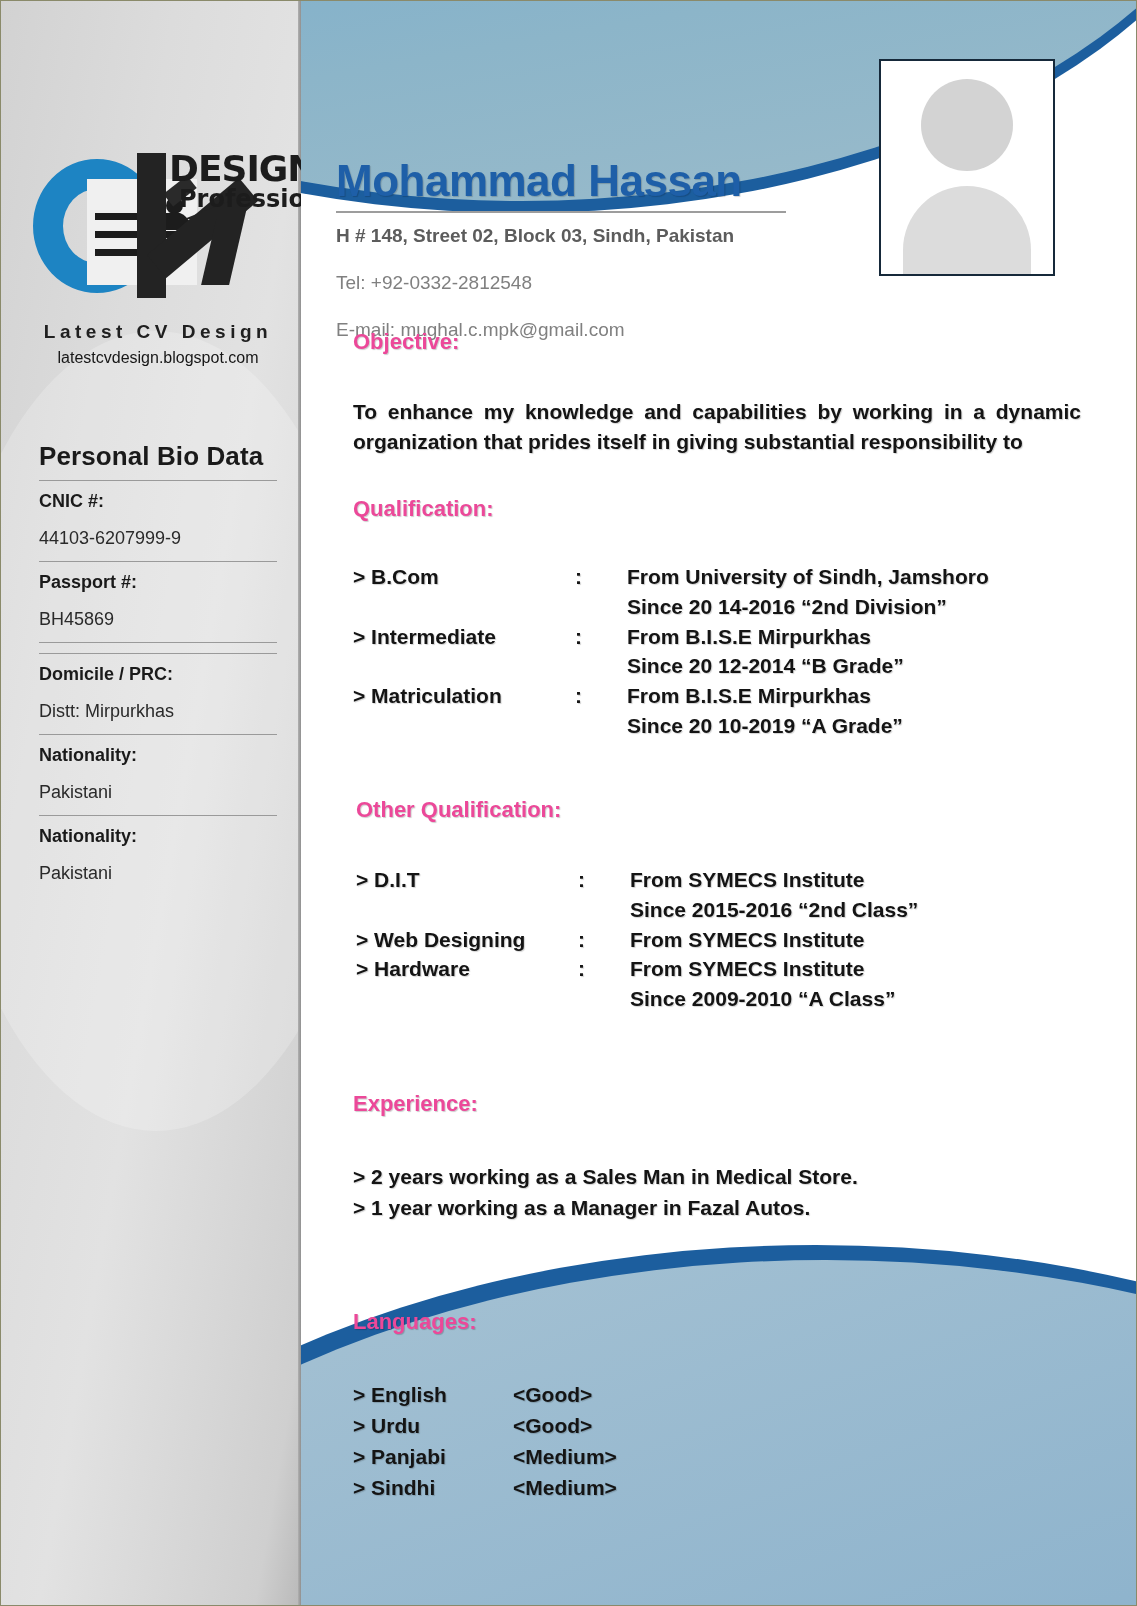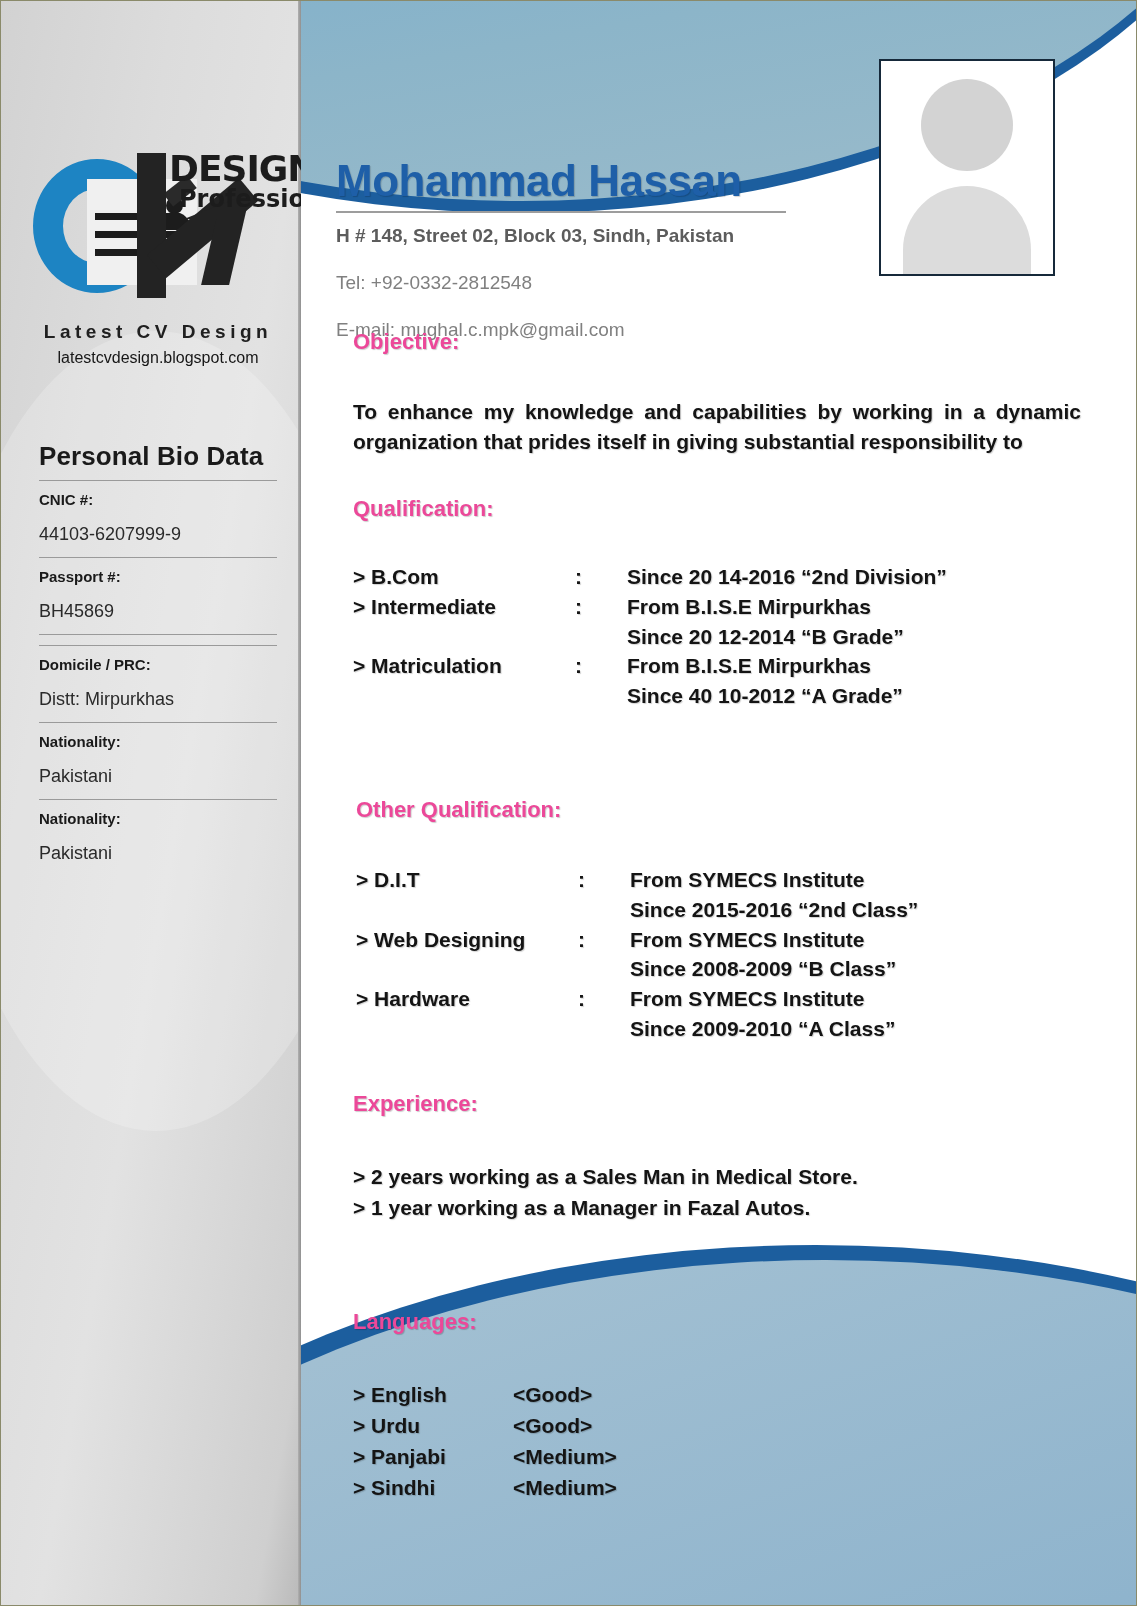--- a/index.html
+++ b/index.html
@@ -251,21 +251,21 @@
     color: #1a1a1a;
     margin-bottom: 8px;
     letter-spacing: 0.1px;
   }
   .bio-rule {
     height: 1px;
     background: #9a9a9a;
     margin: 0 0 10px 0;
   }
   .bio-label {
-    font-size: 15px;
+    font-size: 18px;
     font-weight: bold;
     color: #1a1a1a;
     margin-bottom: 16px;
   }
   .bio-value {
     font-size: 18px;
     color: #2a2a2a;
     margin-bottom: 12px;
   }
 
@@ -495,37 +495,38 @@
       <div class="body-text">To enhance my knowledge and capabilities by working in a dynamic organization that prides itself in giving substantial responsibility to</div>
     </div>
 
     <div class="sec-qualification">
       <div class="section-head">Qualification:</div>
       <div class="qual-list">
         <div class="qual-row">
           <div class="qual-name">&gt; B.Com</div>
           <div class="qual-colon">:</div>
           <div class="qual-detail">
+            <div>From University of Sindh, Jamshoro</div>
             <div>Since 20 14-2016 “2nd Division”</div>
           </div>
         </div>
         <div class="qual-row">
           <div class="qual-name">&gt; Intermediate</div>
           <div class="qual-colon">:</div>
           <div class="qual-detail">
             <div>From B.I.S.E Mirpurkhas</div>
             <div>Since 20 12-2014 “B Grade”</div>
           </div>
         </div>
         <div class="qual-row">
           <div class="qual-name">&gt; Matriculation</div>
           <div class="qual-colon">:</div>
           <div class="qual-detail">
             <div>From B.I.S.E Mirpurkhas</div>
-            <div>Since 40 10-2012 “A Grade”</div>
+            <div>Since 20 10-2019 “A Grade”</div>
           </div>
         </div>
       </div>
     </div>
 
     <div class="sec-other">
       <div class="section-head">Other Qualification:</div>
       <div class="qual-list">
         <div class="qual-row">
           <div class="qual-name">&gt; D.I.T</div>
@@ -533,21 +534,20 @@
           <div class="qual-detail">
             <div>From SYMECS Institute</div>
             <div>Since 2015-2016 “2nd Class”</div>
           </div>
         </div>
         <div class="qual-row">
           <div class="qual-name">&gt; Web Designing</div>
           <div class="qual-colon">:</div>
           <div class="qual-detail">
             <div>From SYMECS Institute</div>
-            <div>Since 2008-2009 “B Class”</div>
           </div>
         </div>
         <div class="qual-row">
           <div class="qual-name">&gt; Hardware</div>
           <div class="qual-colon">:</div>
           <div class="qual-detail">
             <div>From SYMECS Institute</div>
             <div>Since 2009-2010 “A Class”</div>
           </div>
         </div>

